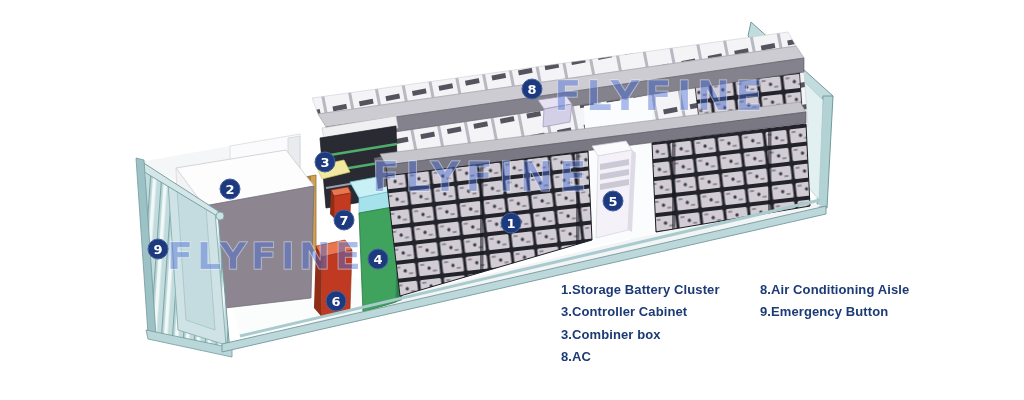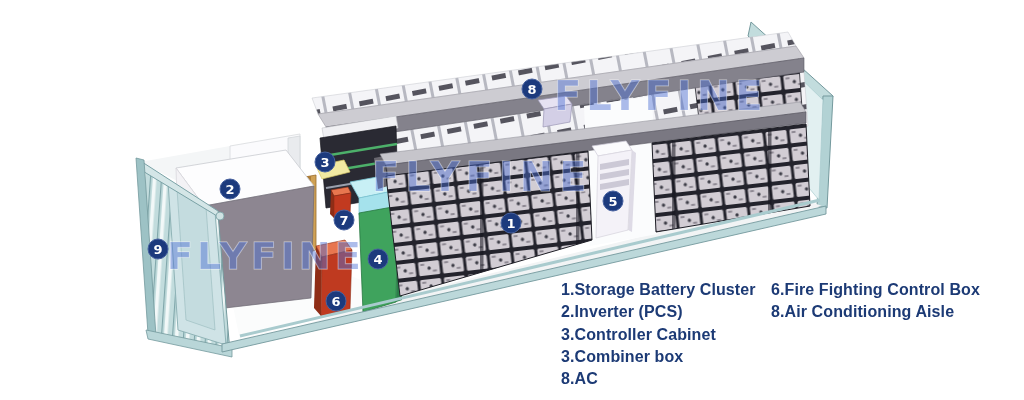--- a/index.html
+++ b/index.html
@@ -2,22 +2,22 @@
 <html><head>
 <meta charset="utf-8">
 <style>
   html,body{margin:0;padding:0;background:#fff;}
   #stage{
     position:relative;width:1024px;height:400px;overflow:hidden;
     background:#ffffff;font-family:"Liberation Sans",sans-serif;
   }
   #scene{position:absolute;left:0;top:0;}
   .legend{
-    position:absolute;left:561px;top:279px;display:flex;gap:19px;
-    color:#1c3a75;font-weight:bold;font-size:16px;line-height:22.3px;
+    position:absolute;left:561px;top:279px;display:flex;gap:8px;
+    color:#1c3a75;font-weight:bold;font-size:13px;line-height:22.3px;
     letter-spacing:0.1px;white-space:nowrap;
   }
   .legend .col1{width:191px;}
   .legend .col2{width:230px;}
   .marker-text{
     font:bold 13px "DejaVu Sans",sans-serif;fill:#ffffff;
     text-anchor:middle;
   }
   .wm{
     font-family:"DejaVu Sans",sans-serif;font-weight:bold;
@@ -211,23 +211,22 @@
   <g>
     <text class="wm" x="554" y="110" font-size="40" letter-spacing="5">FLYFINE</text>
     <text class="wm" x="372" y="191" font-size="40" letter-spacing="6">FLYFINE</text>
     <text class="wm" x="167" y="269" font-size="38" letter-spacing="4">FLYFINE</text>
   </g>
 </svg>
 
 <div class="legend">
   <div class="col1">
     <div>1.Storage Battery Cluster</div>
-    <div>2.Inverter (PCS)</div>
     <div>3.Controller Cabinet</div>
     <div>3.Combiner box</div>
     <div>8.AC</div>
   </div>
   <div class="col2">
-    <div>6.Fire Fighting Control Box</div>
     <div>8.Air Conditioning Aisle</div>
+    <div>9.Emergency Button</div>
   </div>
 </div>
 </div>
 
 </body></html>

